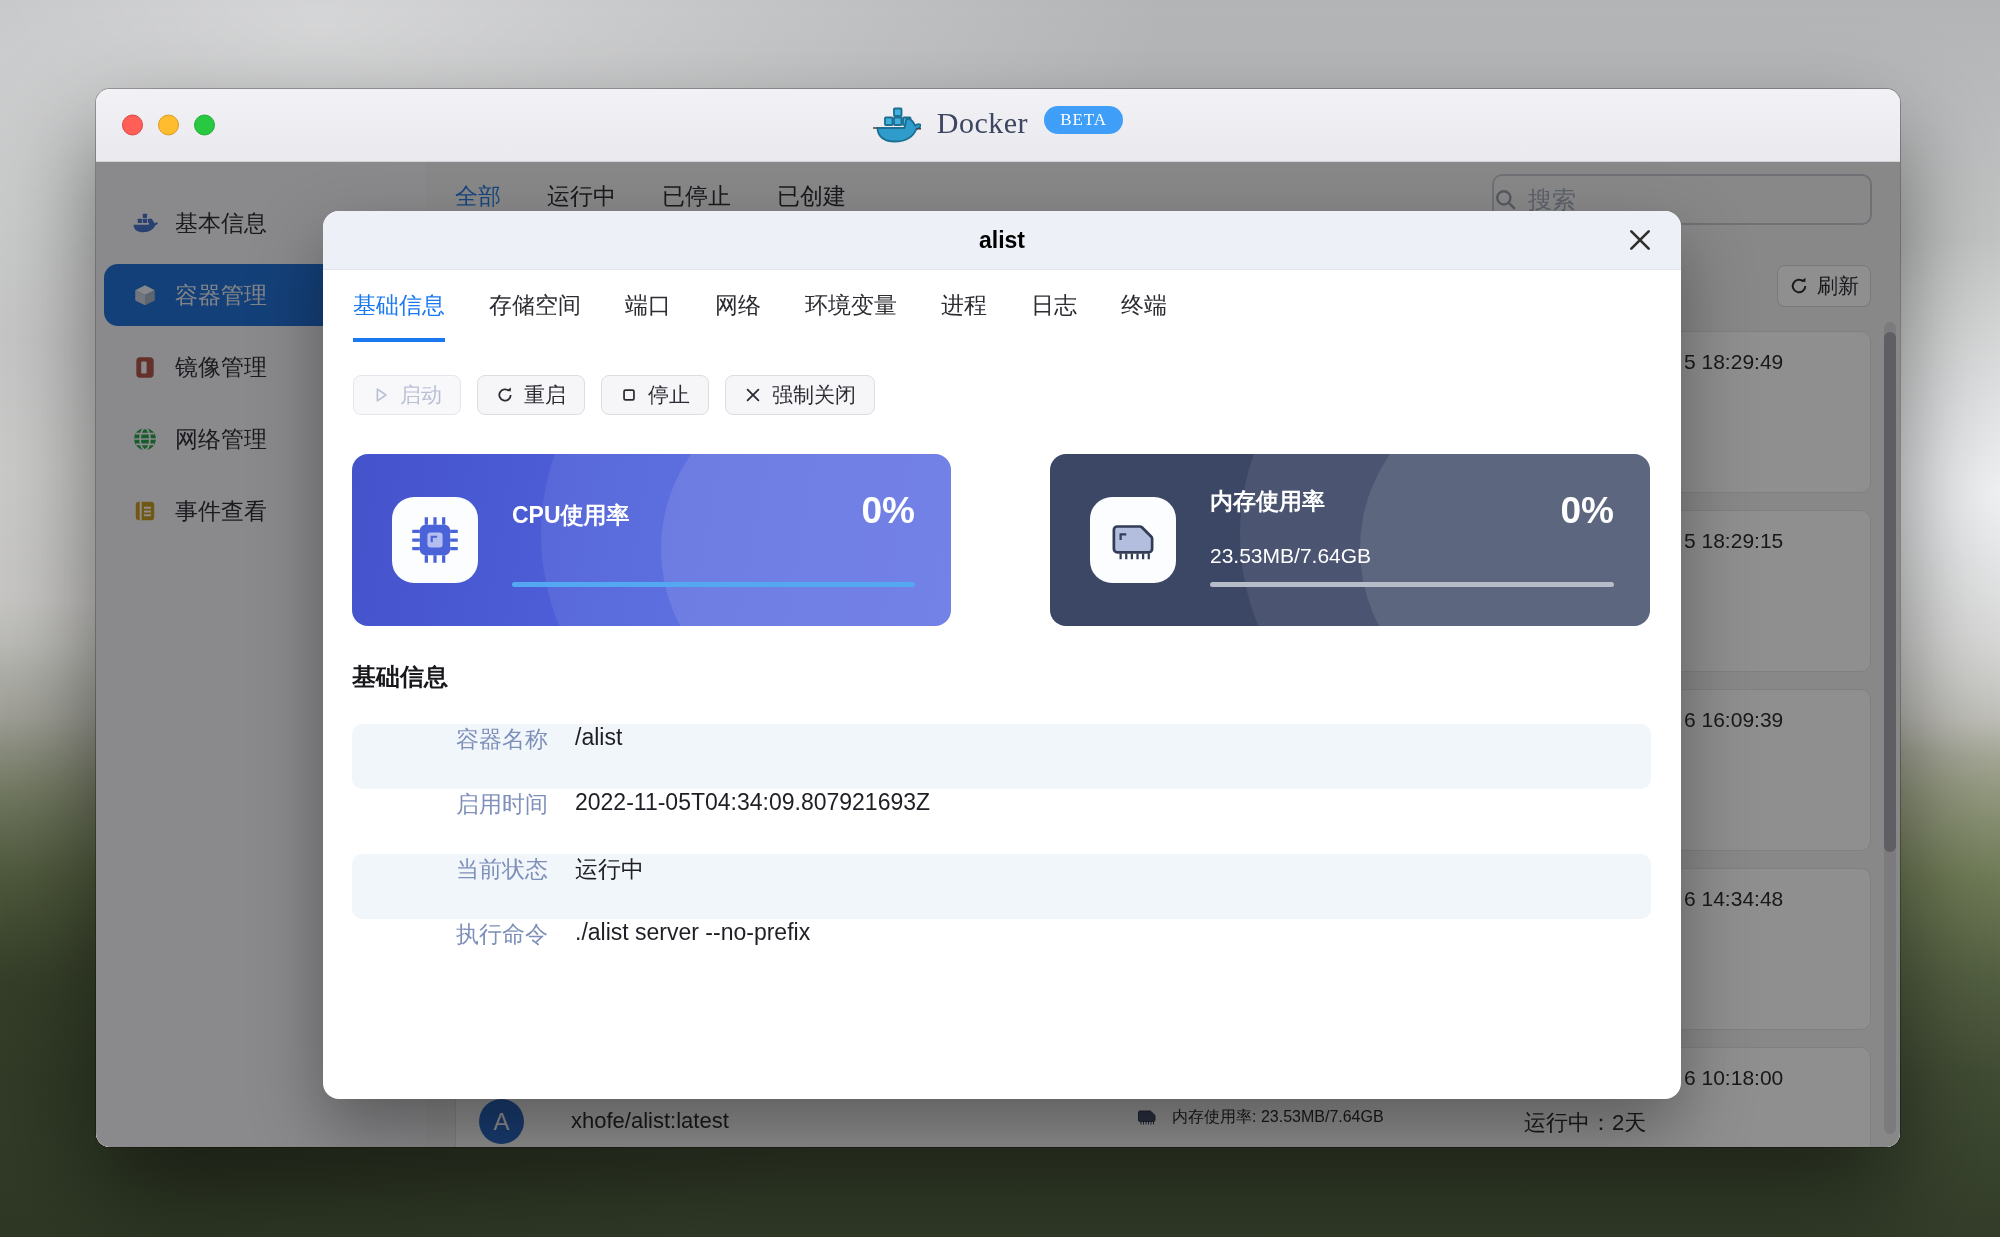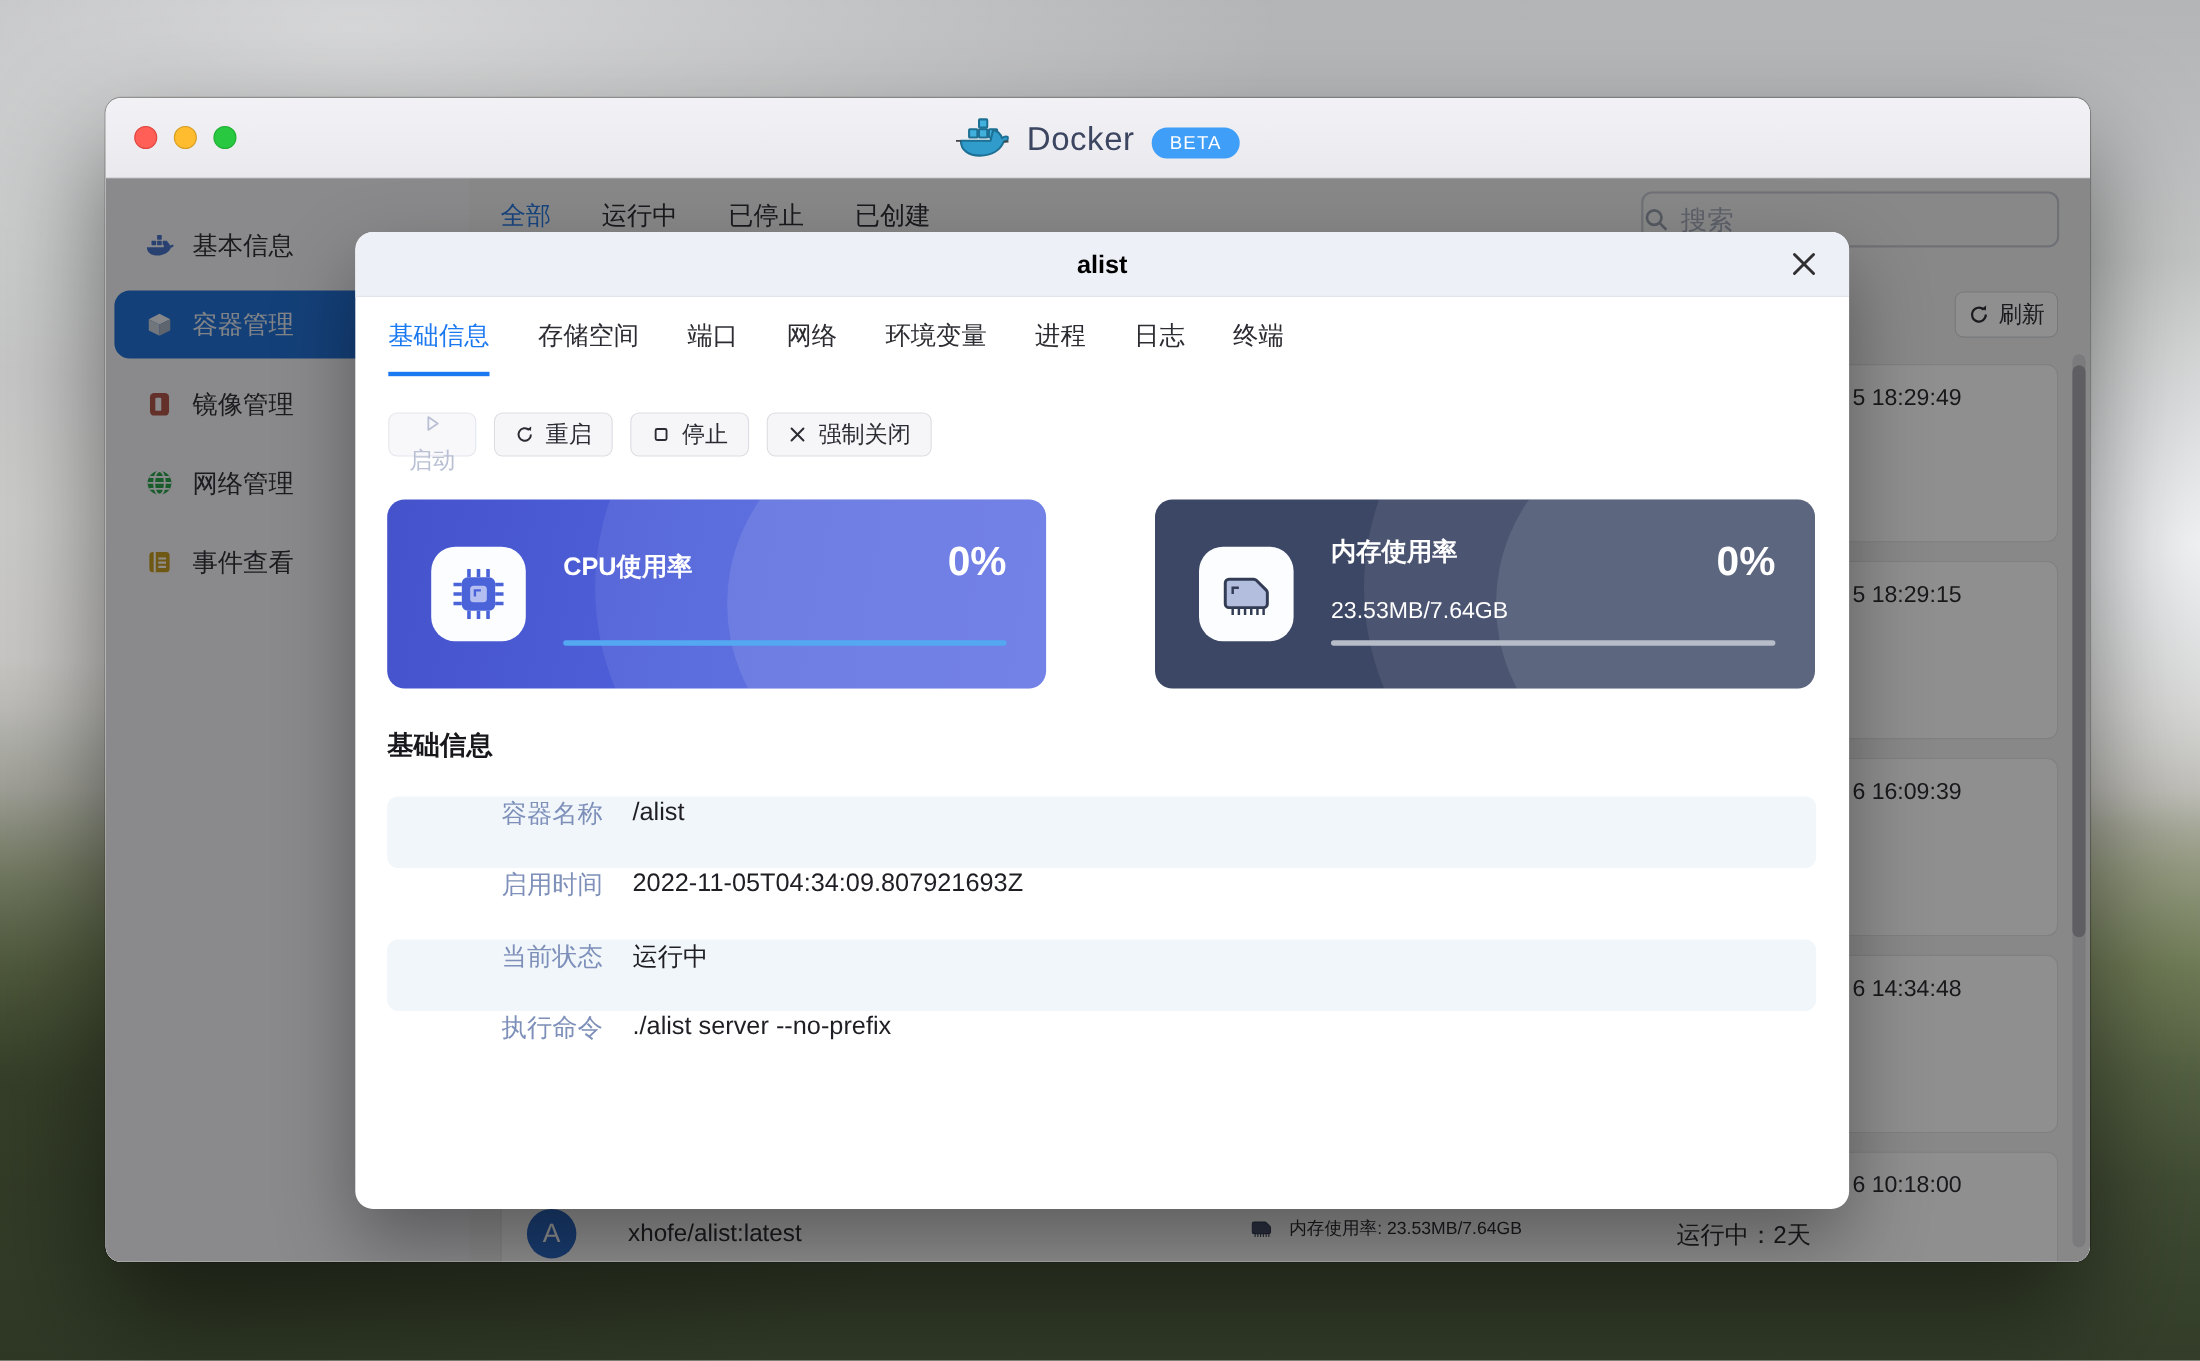--- a/index.html
+++ b/index.html
@@ -15,21 +15,21 @@
   
   .window{position:absolute;left:96px;top:89px;width:1804px;height:1058px;border-radius:14px;overflow:hidden;background:#fff;
     box-shadow:0 45px 100px rgba(0,0,0,.5),0 0 0 1px rgba(0,0,0,.25);}
   .titlebar{height:72px;background:linear-gradient(#f2f2f6,#e9e9ee);border-bottom:1px solid #d2d2d7;position:relative;
     display:flex;align-items:center;justify-content:center;}
   .traffic{position:absolute;left:26px;top:50%;transform:translateY(-50%);display:flex;gap:15px;}
   .light{width:19px;height:19px;border-radius:50%;}
   .light.red{background:#ff5f57;border:1px solid #e0443e;}
   .light.yellow{background:#febc2e;border:1px solid #d89e24;}
   .light.green{background:#28c840;border:1px solid #1faf34;}
-  .app-logo{display:flex;align-items:flex-end;gap:16px;}
+  .app-logo{display:flex;align-items:flex-start;gap:16px;font-family:Liberation Serif, serif;}
   .app-title{font-size:30px;color:#3c4660;font-weight:500;letter-spacing:.5px;}
   .beta{background:#3f9ef8;color:#fff;font-size:17px;padding:4px 16px;border-radius:999px;letter-spacing:1px;}
   
   .wbody{position:relative;height:986px;background:#fff;}
   .sidebar{position:absolute;left:0;top:0;width:330px;height:100%;background:#f6f7f9;box-sizing:border-box;padding-top:30px;}
   .nav-item{height:62px;margin:0 8px 10px;border-radius:14px;display:flex;align-items:center;padding-left:27px;gap:17px;
     font-size:23px;color:#30303a;font-weight:500;}
   .nav-item.active{background:#2472d8;color:#e8ecf2;}
   .nav-icon{width:27px;height:27px;flex:none;display:flex;align-items:center;justify-content:center;}
   .content{position:absolute;left:330px;top:0;right:0;bottom:0;background:#f2f3f5;}
@@ -54,21 +54,21 @@
     box-shadow:0 30px 70px rgba(0,0,0,.35);}
   .modal-header{height:58px;background:#edf0f7;border-bottom:1px solid #e1e4ec;position:relative;display:flex;align-items:center;justify-content:center;
     font-size:23px;font-weight:700;color:#000000;}
   .modal-close{position:absolute;right:26px;top:50%;transform:translateY(-50%);width:30px;height:30px;display:flex;align-items:center;justify-content:center;cursor:pointer;}
   .modal-tabs{display:flex;gap:44px;padding-left:30px;height:72px;align-items:stretch;}
   .mtab{display:flex;align-items:center;font-size:23px;color:#2c2c33;border-bottom:4px solid transparent;padding-top:2px;}
   .mtab.active{color:#1a78f0;border-bottom-color:#1a78f0;}
   .actions{position:absolute;left:30px;top:164px;display:flex;gap:16px;}
   .abtn{height:40px;padding:0 18px;display:flex;align-items:center;gap:10px;background:#f6f6f8;border:1px solid #dcdde3;border-radius:8px;
     font-size:21px;color:#2b2b33;box-sizing:border-box;}
-  .abtn.disabled{color:#b9c0d4;border-color:#e4e6ee;background:#f8f8fb;flex-direction:column;}
+  .abtn.disabled{color:#b9c0d4;border-color:#e4e6ee;background:#f8f8fb;}
   .stats{position:absolute;left:29px;top:243px;display:flex;gap:99px;}
   .stat-card{position:relative;height:172px;border-radius:16px;overflow:hidden;color:#fff;}
   .stat-card.cpu{width:599px;background:linear-gradient(100deg,#4553cb,#5063dd 55%,#5769e3);}
   .stat-card.mem{width:600px;background:#3c4765;}
   .deco1{position:absolute;width:480px;height:480px;border-radius:50%;background:rgba(255,255,255,.08);right:-70px;top:-160px;}
   .deco2{position:absolute;width:330px;height:330px;border-radius:50%;background:rgba(255,255,255,.10);right:-40px;top:-70px;}
   .tile{position:absolute;left:40px;top:43px;width:86px;height:86px;background:#fcfdff;border-radius:22px;display:flex;align-items:center;justify-content:center;}
   .stat-title{position:absolute;left:160px;font-size:23px;font-weight:600;}
   .stat-title.solo{top:46px;}
   .stat-title.duo{top:32px;}

